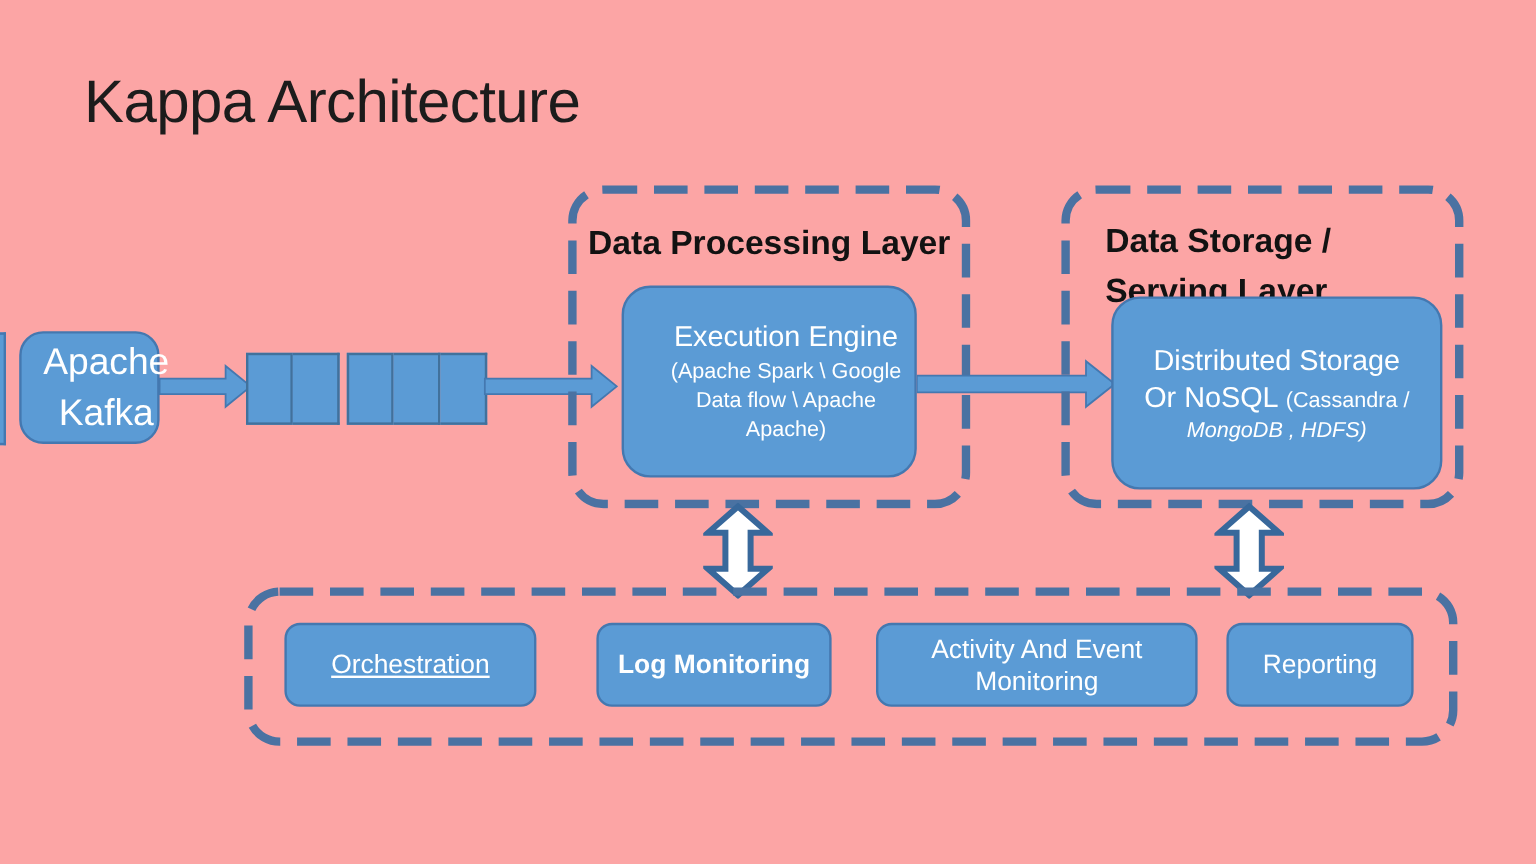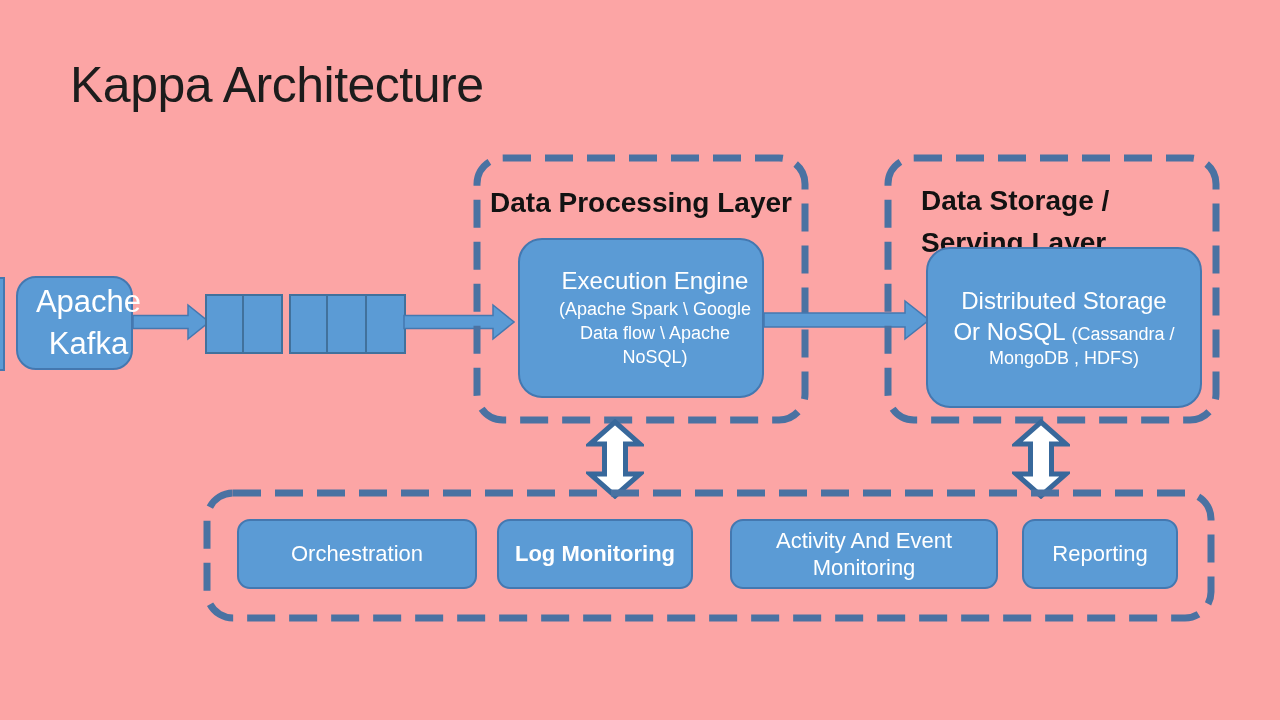--- a/index.html
+++ b/index.html
@@ -34,24 +34,24 @@
   .layer-label{
     position:absolute;font-weight:bold;font-size:28px;color:var(--label-text,#121212);line-height:1.5;
   }
   .proc-label{left:473px;top:182px;width:336px;text-align:center;}
   .stor-label{left:921px;top:180px;width:262px;text-align:left;}
   .engine{left:518px;top:238px;width:246px;height:160px;border-radius:24px;}
   .engine .big{font-size:24px;margin-bottom:2px;}
   .engine .sub{font-size:18px;line-height:1.35;}
   .storage{left:926px;top:247px;width:276px;height:161px;border-radius:24px;padding:0 8px;}
   .storage .big{font-size:24px;line-height:1.3;}
-  .storage .small{font-size:18px;line-height:1.3;}
+  .storage .small{font-size:18px;line-height:1.3;font-style:italic;}
   .storage .inline-small{font-size:18px;margin-left:6px;}
   .mgmt-box{top:519px;height:70px;border-radius:13px;font-size:22px;line-height:1.25;padding:0 8px;}
-  .b0{left:237px;width:240px;}
+  .b0{left:237px;width:210px;text-decoration:underline;}
   .b1{left:497px;width:196px;font-weight:bold;}
   .b2{left:730px;width:268px;}
   .b3{left:1022px;width:156px;}
 </style>
 </head>
 <body>
 
 <div class="canvas">
 
   <div class="title">Kappa Architecture</div>
@@ -85,21 +85,21 @@
 
   <svg class="abs" style="left:473px;top:154px;" width="336" height="270" viewBox="0 0 336 270">
     <rect class="dash-rect" x="4" y="4" width="328" height="262" rx="26" stroke-dasharray="28 14"></rect>
   </svg>
   <div class="layer-label proc-label">Data Processing Layer</div>
 
   <div class="blue-box engine">
     <span class="big">Execution Engine</span>
     <span class="sub">(Apache Spark \ Google</span>
     <span class="sub">Data flow \ Apache</span>
-    <span class="sub">NoSQL)</span>
+    <span class="sub">Apache)</span>
   </div>
 
   <svg class="abs" style="left:764px;top:297px;" width="166" height="46" viewBox="0 0 166 46">
     <polygon class="arrow-shape" points="0,16 141,16 141,4 165,23 141,42 141,30 0,30"></polygon>
   </svg>
 
   <svg class="abs" style="left:884px;top:154px;" width="336" height="270" viewBox="0 0 336 270">
     <rect class="dash-rect" x="4" y="4" width="328" height="262" rx="26" stroke-dasharray="28 14"></rect>
   </svg>
   <div class="layer-label stor-label">Data Storage / Serving Layer</div>

